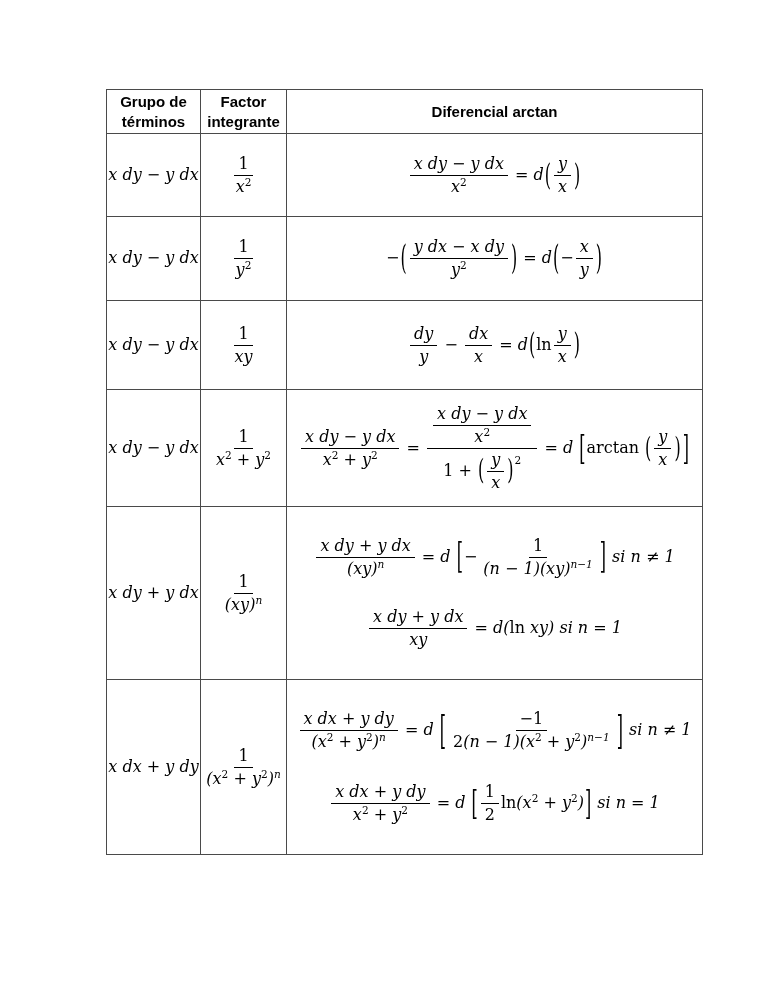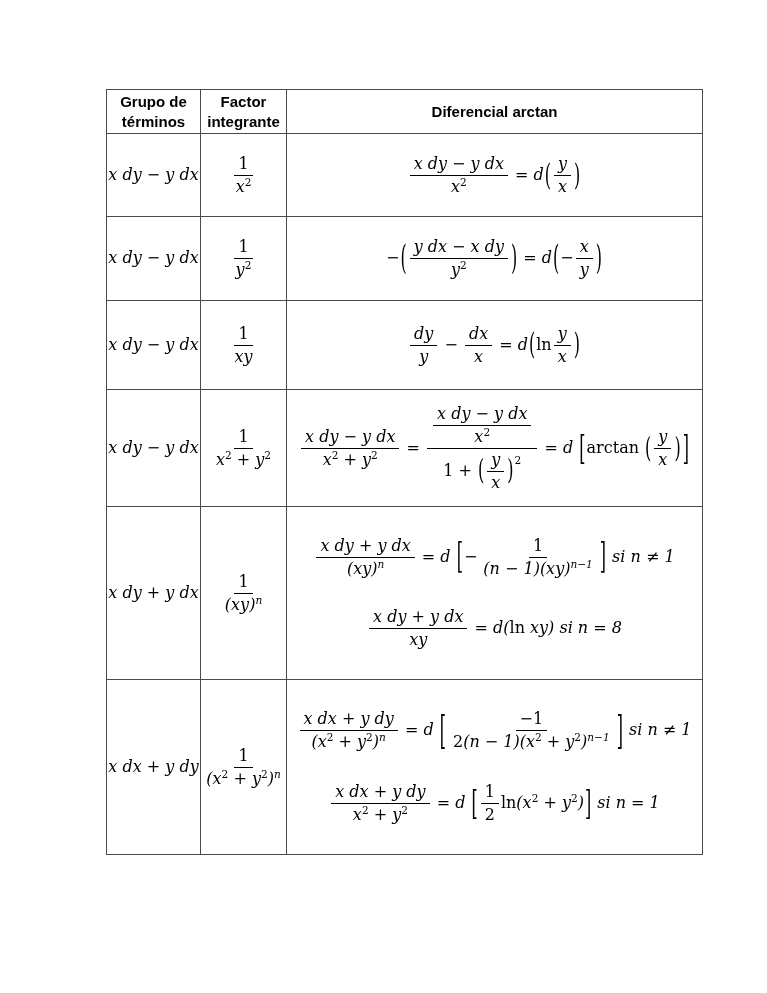--- a/index.html
+++ b/index.html
@@ -94,21 +94,21 @@
         <div class="formula"><span class="mfrac"><span class="mnum"><span class="mi">x dy − y dx</span></span><span class="mden"><span class="mi">x</span><span class="msup mr">2</span><span class="mi"> + y</span><span class="msup mr">2</span></span></span><span class="mi"> = </span><span class="mfrac"><span class="mnum"><span class="mfrac"><span class="mnum"><span class="mi">x dy − y dx</span></span><span class="mden"><span class="mi">x</span><span class="msup mr">2</span></span></span></span><span class="mden"><span class="mr">1</span><span class="mi"> + </span><span class="mdel" style="transform: scaleY(1.7);">(</span><span class="mfrac"><span class="mnum"><span class="mi">y</span></span><span class="mden"><span class="mi">x</span></span></span><span class="mdel" style="transform: scaleY(1.7);">)</span><span class="msup mr hi">2</span></span></span><span class="mi"> = d </span><span class="mdel" style="transform: scaleY(2.1);">[</span><span class="mr">arctan </span><span class="mdel" style="transform: scaleY(1.8);">(</span><span class="mfrac"><span class="mnum"><span class="mi">y</span></span><span class="mden"><span class="mi">x</span></span></span><span class="mdel" style="transform: scaleY(1.8);">)</span><span class="mdel" style="transform: scaleY(2.1);">]</span></div>
       </div>
       <div class="cell m">
         <div class="formula"><span class="mi">x dy + y dx</span></div>
       </div>
       <div class="cell m">
         <div class="formula"><span class="mfrac"><span class="mnum"><span class="mr">1</span></span><span class="mden"><span class="mi">(xy)</span><span class="msup mi">n</span></span></span></div>
       </div>
       <div class="cell m diff-multi">
         <div class="formula"><span class="mfrac"><span class="mnum"><span class="mi">x dy + y dx</span></span><span class="mden"><span class="mi">(xy)</span><span class="msup mi">n</span></span></span><span class="mi"> = d </span><span class="mdel" style="transform: scaleY(2.2);">[</span><span class="mi">−</span><span class="mfrac"><span class="mnum"><span class="mr">1</span></span><span class="mden"><span class="mi">(n − 1)(xy)</span><span class="msup mi">n−1</span></span></span><span class="mdel" style="transform: scaleY(2.2);">]</span><span class="mi"> si n ≠ 1</span></div>
-        <div class="formula"><span class="mfrac"><span class="mnum"><span class="mi">x dy + y dx</span></span><span class="mden"><span class="mi">xy</span></span></span><span class="mi"> = d(</span><span class="mr">ln</span><span class="mi"> xy) si n = 8</span></div>
+        <div class="formula"><span class="mfrac"><span class="mnum"><span class="mi">x dy + y dx</span></span><span class="mden"><span class="mi">xy</span></span></span><span class="mi"> = d(</span><span class="mr">ln</span><span class="mi"> xy) si n = 1</span></div>
       </div>
       <div class="cell m">
         <div class="formula"><span class="mi">x dx + y dy</span></div>
       </div>
       <div class="cell m">
         <div class="formula"><span class="mfrac"><span class="mnum"><span class="mr">1</span></span><span class="mden"><span class="mi">(x</span><span class="msup mr">2</span><span class="mi"> + y</span><span class="msup mr">2</span><span class="mi">)</span><span class="msup mi">n</span></span></span></div>
       </div>
       <div class="cell m diff-multi">
         <div class="formula"><span class="mfrac"><span class="mnum"><span class="mi">x dx + y dy</span></span><span class="mden"><span class="mi">(x</span><span class="msup mr">2</span><span class="mi"> + y</span><span class="msup mr">2</span><span class="mi">)</span><span class="msup mi">n</span></span></span><span class="mi"> = d </span><span class="mdel" style="transform: scaleY(2.4);">[</span><span class="mfrac"><span class="mnum"><span class="mr">−1</span></span><span class="mden"><span class="mr">2</span><span class="mi">(n − 1)(x</span><span class="msup mr">2</span><span class="mi"> + y</span><span class="msup mr">2</span><span class="mi">)</span><span class="msup mi">n−1</span></span></span><span class="mdel" style="transform: scaleY(2.4);">]</span><span class="mi"> si n ≠ 1</span></div>
         <div class="formula"><span class="mfrac"><span class="mnum"><span class="mi">x dx + y dy</span></span><span class="mden"><span class="mi">x</span><span class="msup mr">2</span><span class="mi"> + y</span><span class="msup mr">2</span></span></span><span class="mi"> = d </span><span class="mdel" style="transform: scaleY(2.1);">[</span><span class="mfrac"><span class="mnum"><span class="mr">1</span></span><span class="mden"><span class="mr">2</span></span></span><span class="mr">ln</span><span class="mi">(x</span><span class="msup mr">2</span><span class="mi"> + y</span><span class="msup mr">2</span><span class="mi">)</span><span class="mdel" style="transform: scaleY(2.1);">]</span><span class="mi"> si n = 1</span></div>

